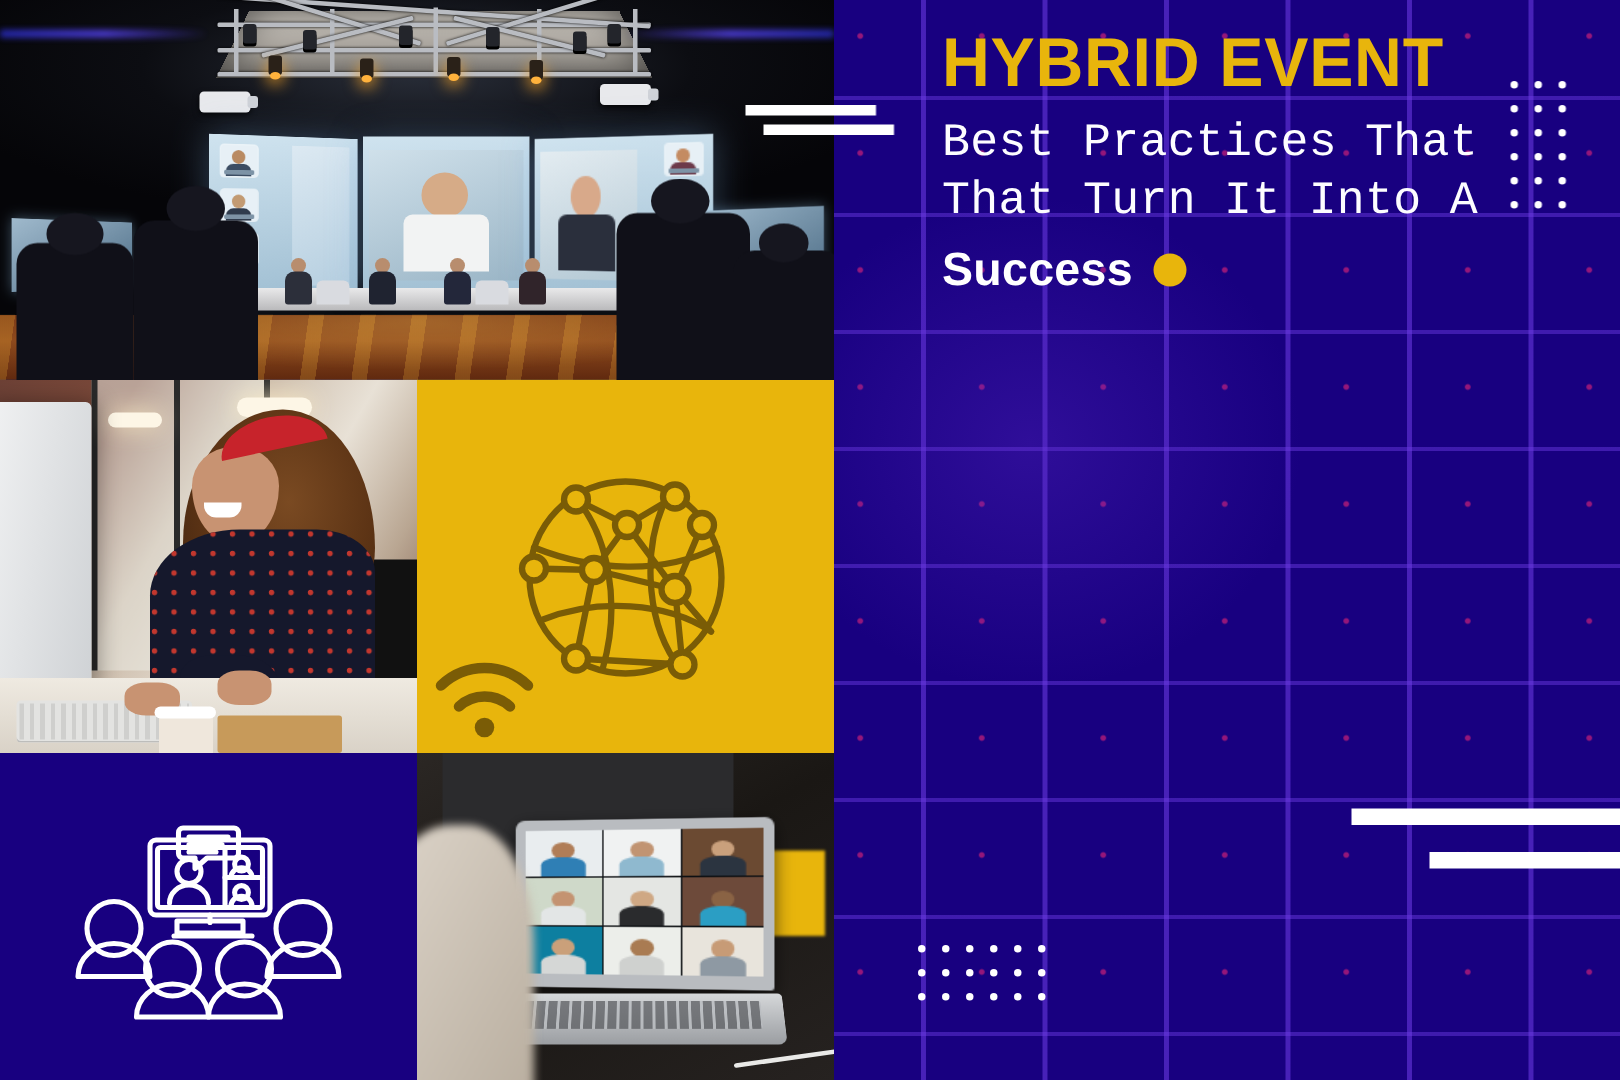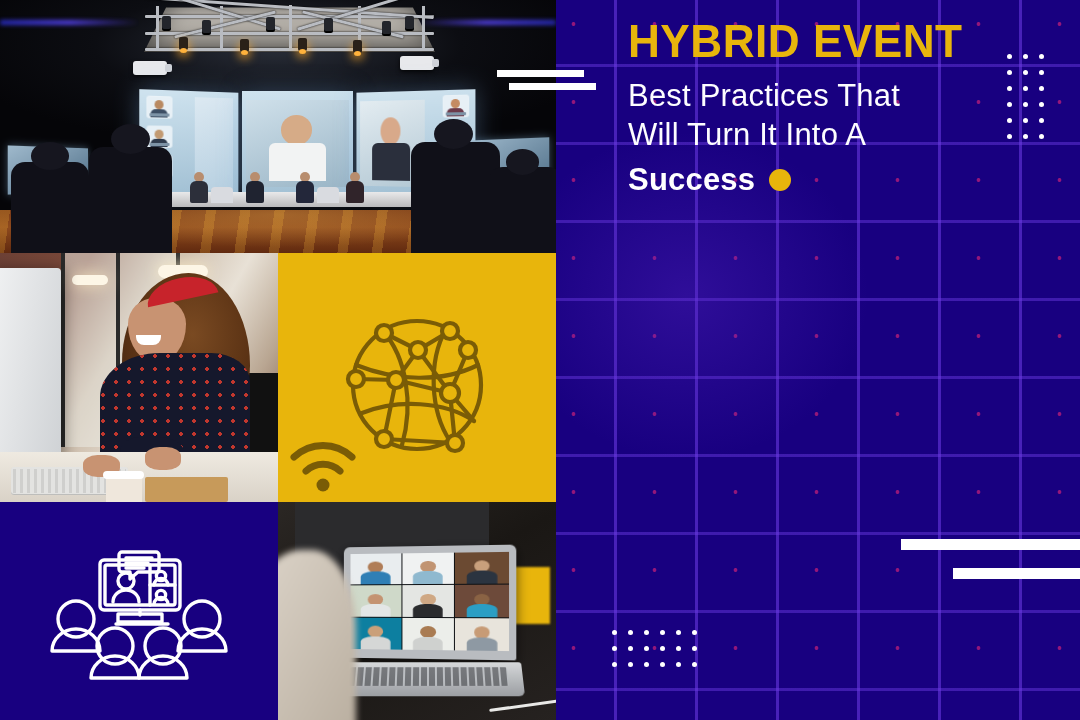--- a/index.html
+++ b/index.html
@@ -143,21 +143,21 @@
   #bar-top-2{left:509px;top:83px;width:87px;}
   #bar-br-1{left:901px;top:539px;width:179px;height:11px;}
   #bar-br-2{left:953px;top:568px;width:127px;height:11px;}
 
   .content{position:absolute;left:70px;top:0;width:440px;}
   .num{font-family:"Liberation Sans",sans-serif;font-weight:700;font-size:162px;line-height:1;
     letter-spacing:-4px;color:transparent;-webkit-text-stroke:2px #e8a817;
     text-shadow:none;margin:0;padding-top:176px;}
   .h1{font-family:"Liberation Sans",sans-serif;font-weight:700;font-size:46px;line-height:1;
     letter-spacing:.5px;color:#e8b50c;margin:18px 0 0 2px;transform:scaleX(.96);transform-origin:left;}
-  .sub{font-family:Liberation Sans, sans-serif;font-weight:400;font-size:31px;line-height:1.26;
+  .sub{font-family:Liberation Mono, monospace;font-weight:400;font-size:31px;line-height:1.26;
     color:#fdfdff;margin:12px 0 0 2px;letter-spacing:.2px;}
   .succ{display:flex;align-items:center;gap:14px;margin:8px 0 0 2px;}
   .succ .t{font-family:"Liberation Sans",sans-serif;font-weight:700;font-size:31px;color:#fff;letter-spacing:.2px;}
   .succ .d{width:22px;height:22px;border-radius:50%;background:#e8b50c;}
 </style>
 </head>
 <body>
 
 <div id="poster">
 
@@ -422,21 +422,21 @@
 
   <div class="panel">
     <div class="grid-lines"></div>
     <div class="grid-dots"></div>
     <div class="glow"></div>
 
     <div class="content">
       <div class="h1">HYBRID EVENT</div>
       <div class="sub">
         <div>Best Practices That</div>
-        <div>Will Turn It Into A</div>
+        <div>That Turn It Into A</div>
       </div>
       <div class="succ">
         <span class="t">Success</span>
         <span class="d"></span>
       </div>
     </div>
 
     <div class="dotgrid" id="dots-tr">
         <span></span>
         <span></span>

